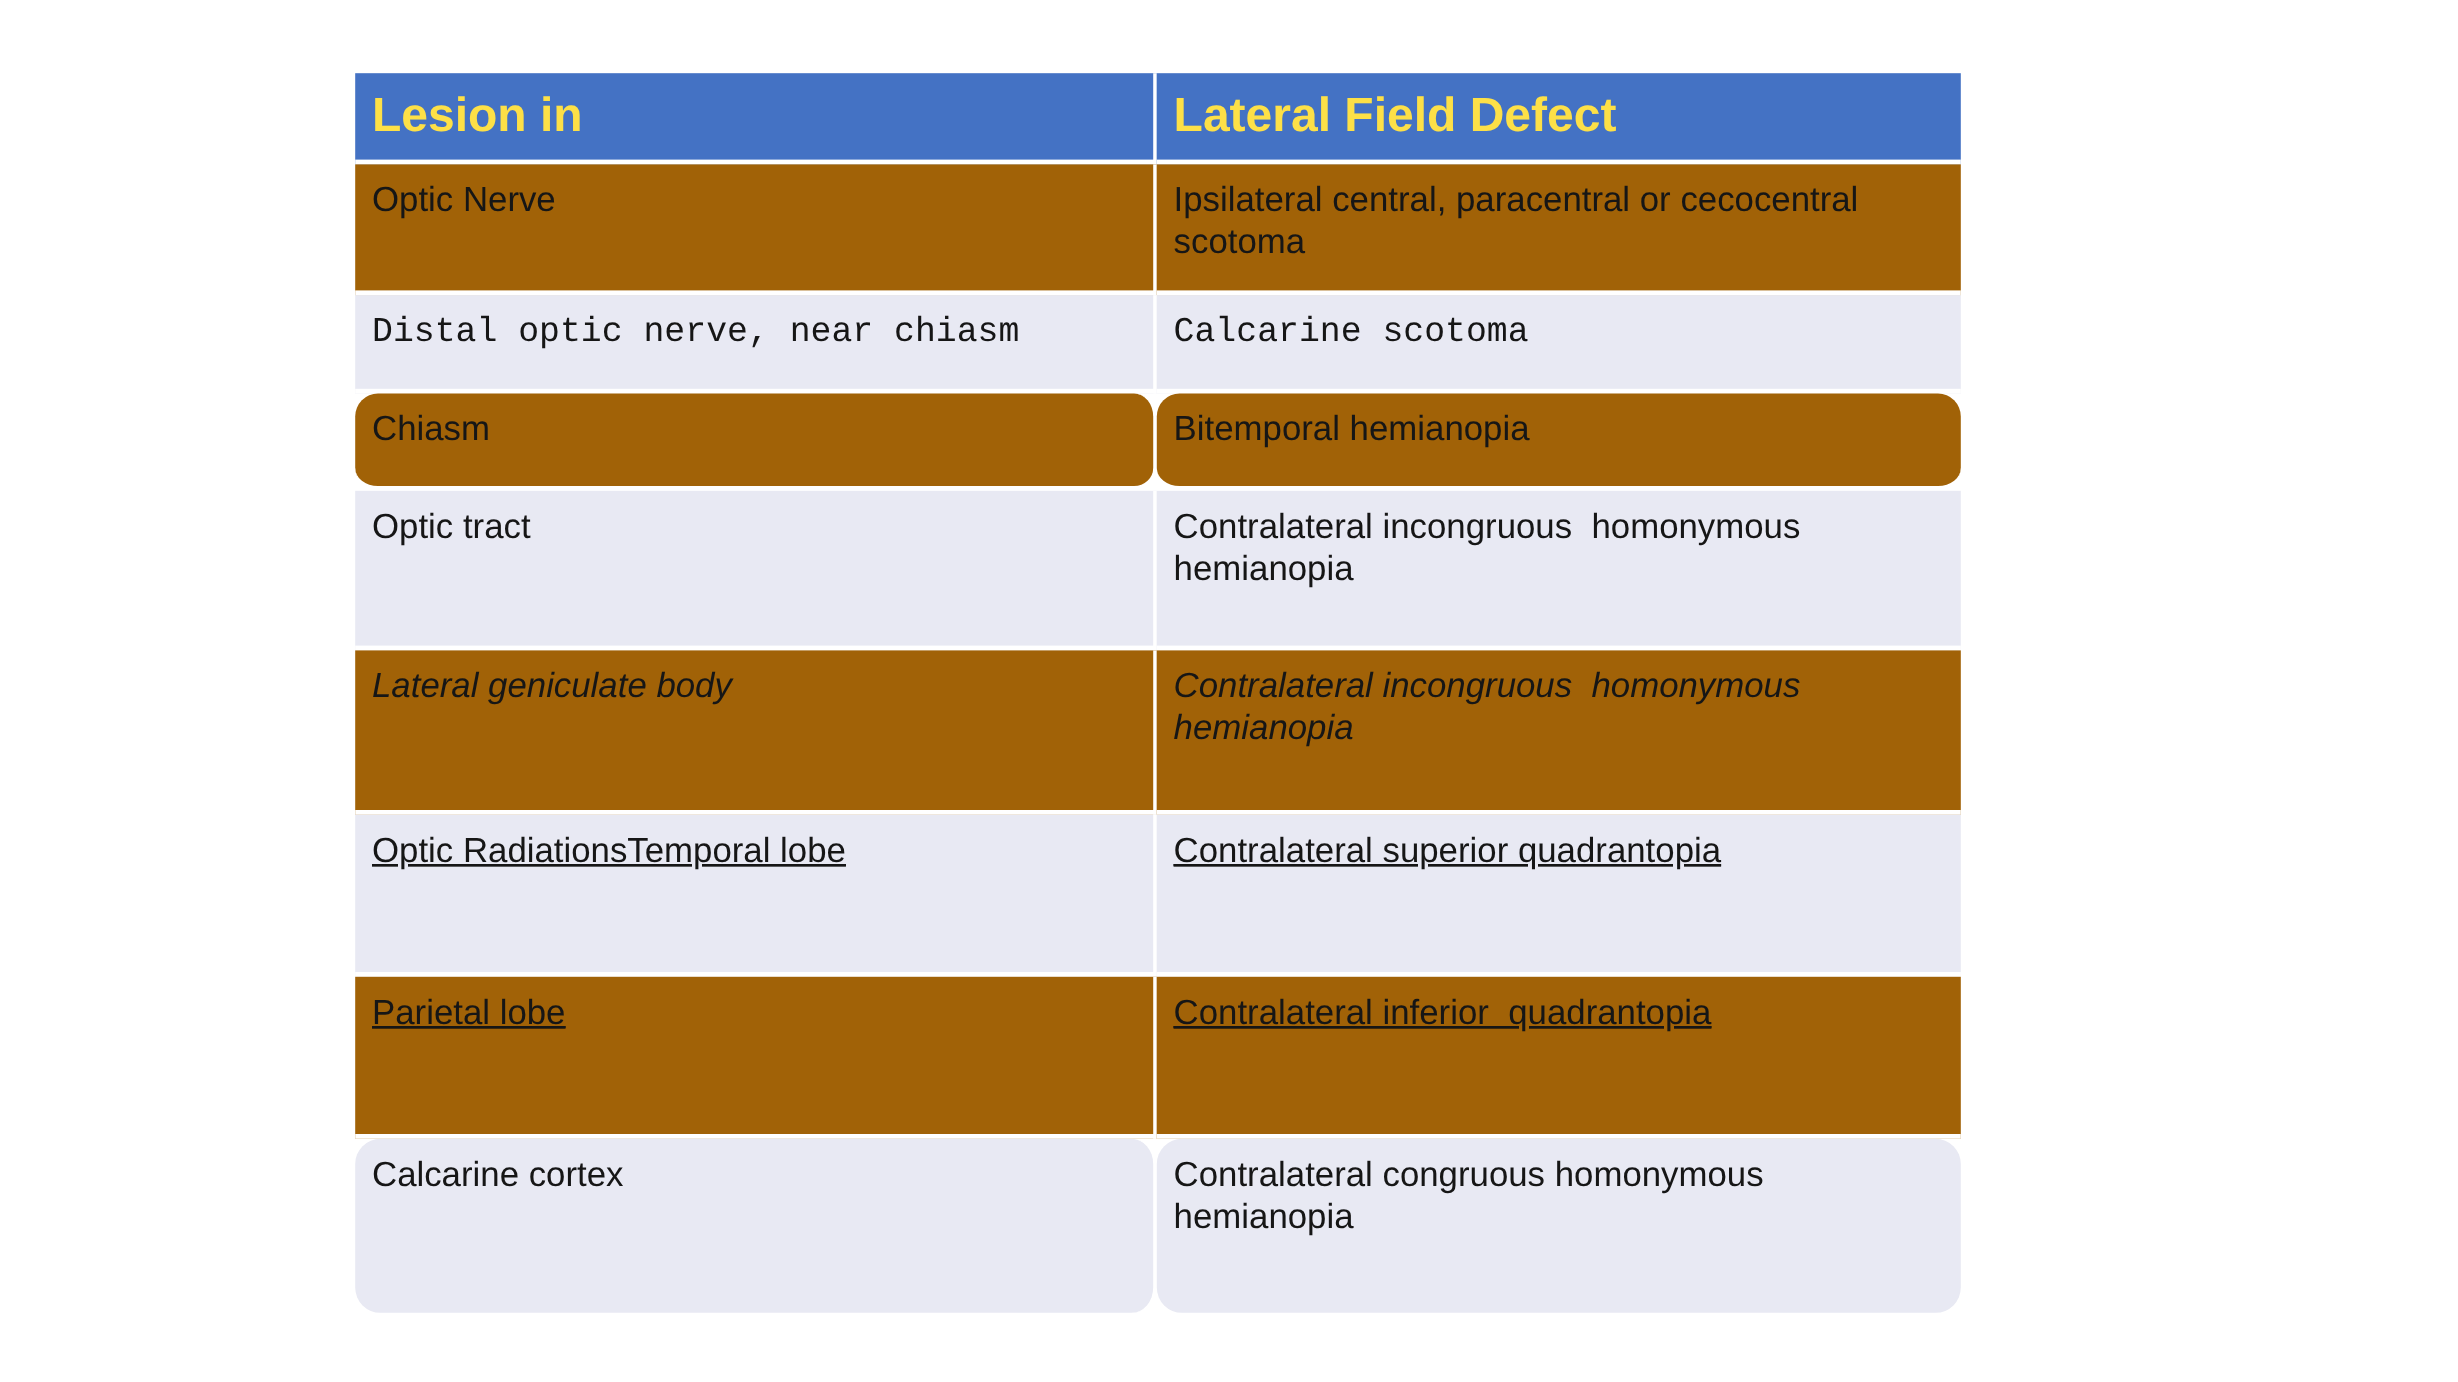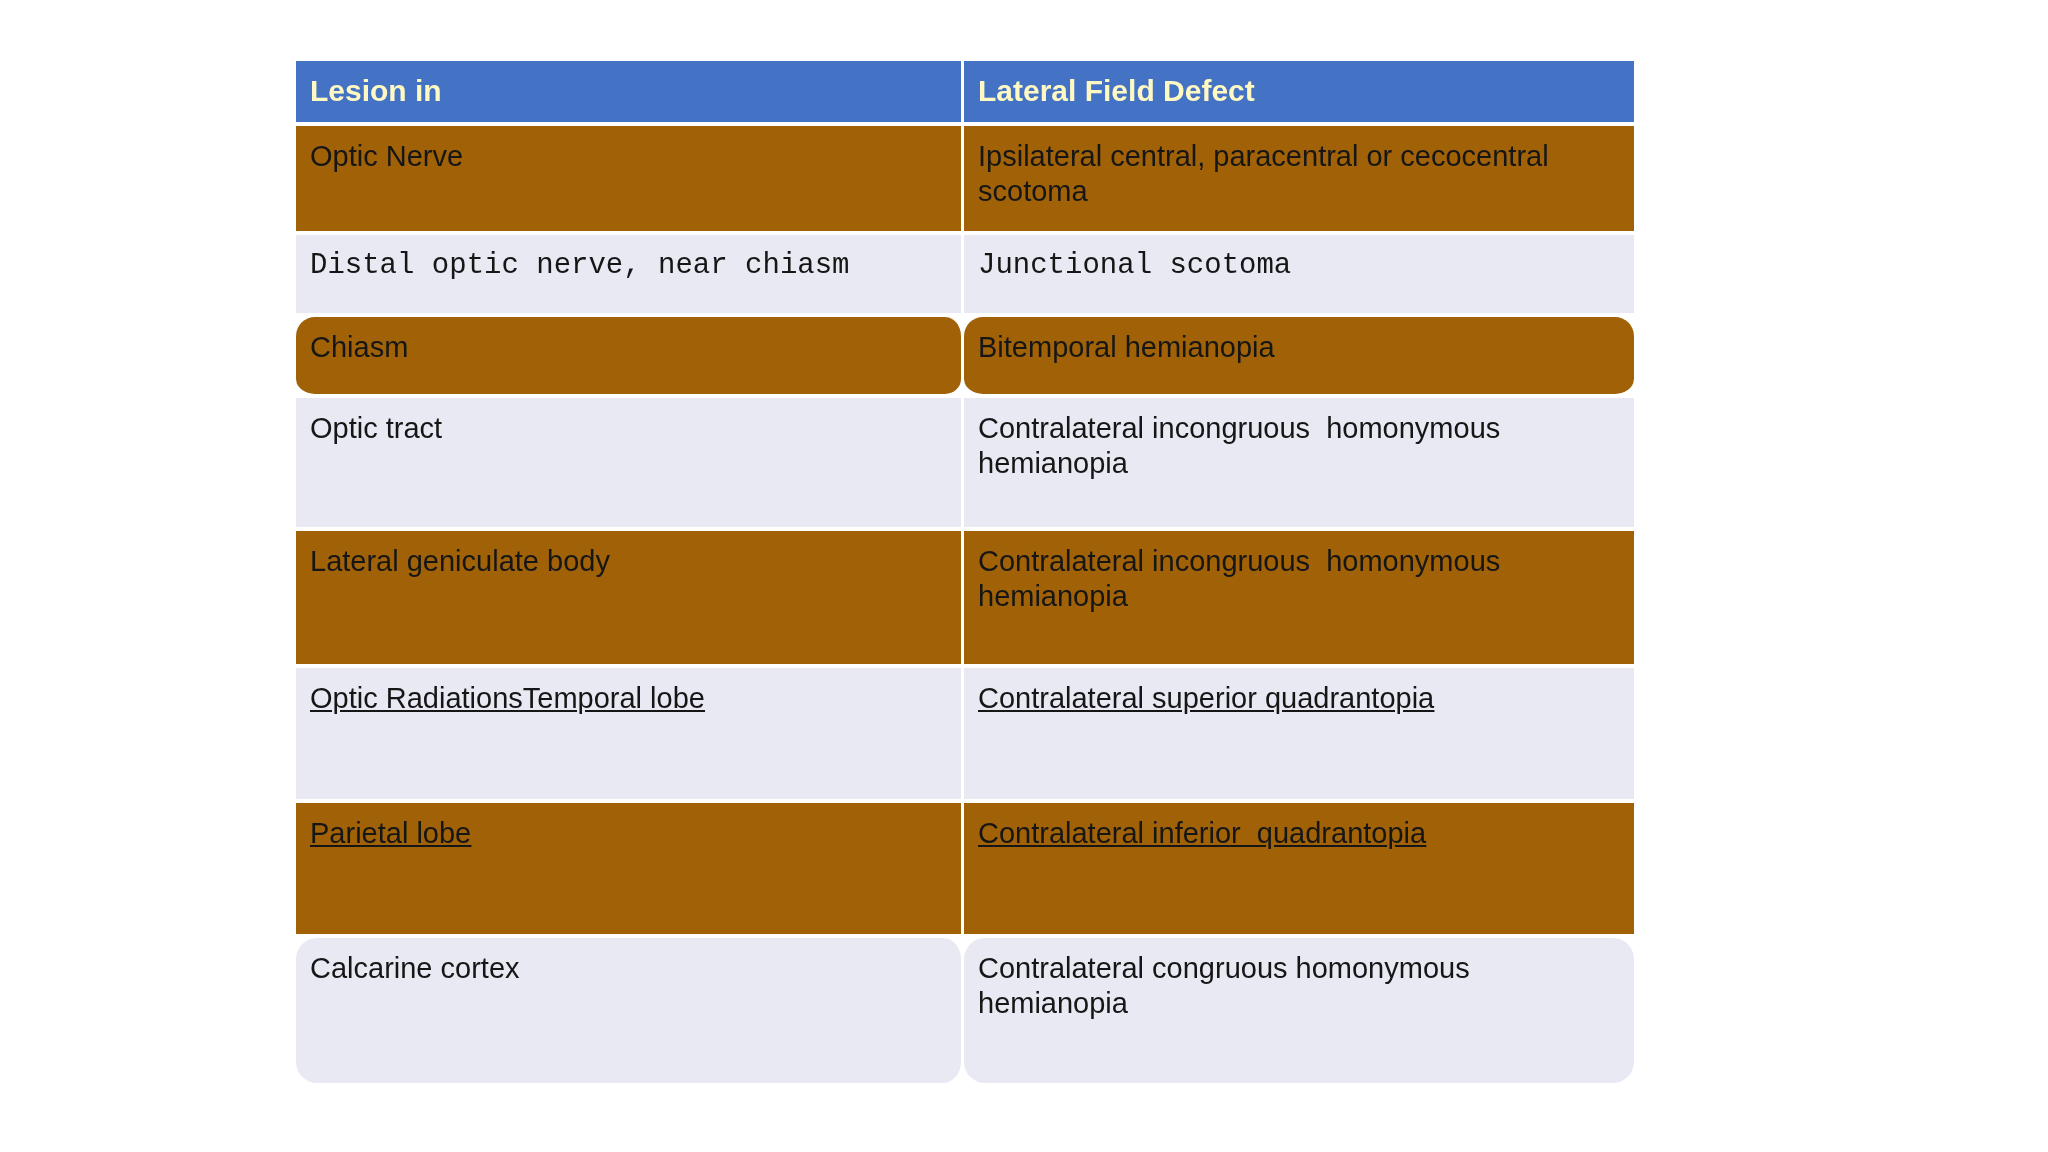--- a/index.html
+++ b/index.html
@@ -26,22 +26,22 @@
     width: 1338px;
     border-collapse: separate;
     border-spacing: 0;
     table-layout: fixed;
   }
   #lesion-table col.c1 { width: 668px; }
   #lesion-table col.c2 { width: 670px; }
 
   #lesion-table thead th {
     background: #4472C4;
-    color: #fef9c3;
-    font-size: 30px;
+    color: #fde047;
+    font-size: 40px;
     font-weight: bold;
     text-align: left;
     vertical-align: top;
     padding: 13px 14px 14px 14px;
     height: 57px;
     box-sizing: border-box;
     border-right: 3px solid #ffffff;
     border-bottom: 4px solid #ffffff;
     white-space: pre-wrap;
   }
@@ -61,21 +61,21 @@
   }
   #lesion-table tbody td.last { border-right: none; }
   #lesion-table tbody tr.shade-dark td { background: #a16207; }
   #lesion-table tbody tr.shade-light td { background: #E8E9F3; }
   #lesion-table tbody tr.no-bottom td { border-bottom: none; border-radius: 21px; }
 
   .rh-tall   { height: 109px; }
   .rh-short  { height: 82px; font-family: Liberation Mono, monospace; }
   .rh-mid    { height: 81px; border-radius: 19px; }
   .rh-two    { height: 133px; }
-  .rh-big    { height: 137px; }
+  .rh-big    { height: 137px; font-style: italic; }
   .rh-xl     { height: 135px; text-decoration: underline; }
   .rh-last   { height: 145px; }
 </style>
 </head>
 <body>
 
 <div id="slide">
 
   <table id="lesion-table">
     <colgroup>
@@ -92,21 +92,21 @@
 
     <tbody>
 
       <tr class="shade-dark rh-tall">
         <td class="rh-tall">Optic Nerve</td>
         <td class="last rh-tall">Ipsilateral central, paracentral or cecocentral scotoma</td>
       </tr>
 
       <tr class="shade-light rh-short">
         <td class="rh-short">Distal optic nerve, near chiasm</td>
-        <td class="last rh-short">Junctional scotoma</td>
+        <td class="last rh-short">Calcarine scotoma</td>
       </tr>
 
       <tr class="shade-dark rh-mid">
         <td class="rh-mid">Chiasm</td>
         <td class="last rh-mid">Bitemporal hemianopia</td>
       </tr>
 
       <tr class="shade-light rh-two">
         <td class="rh-two">Optic tract</td>
         <td class="last rh-two">Contralateral incongruous  homonymous hemianopia</td>

